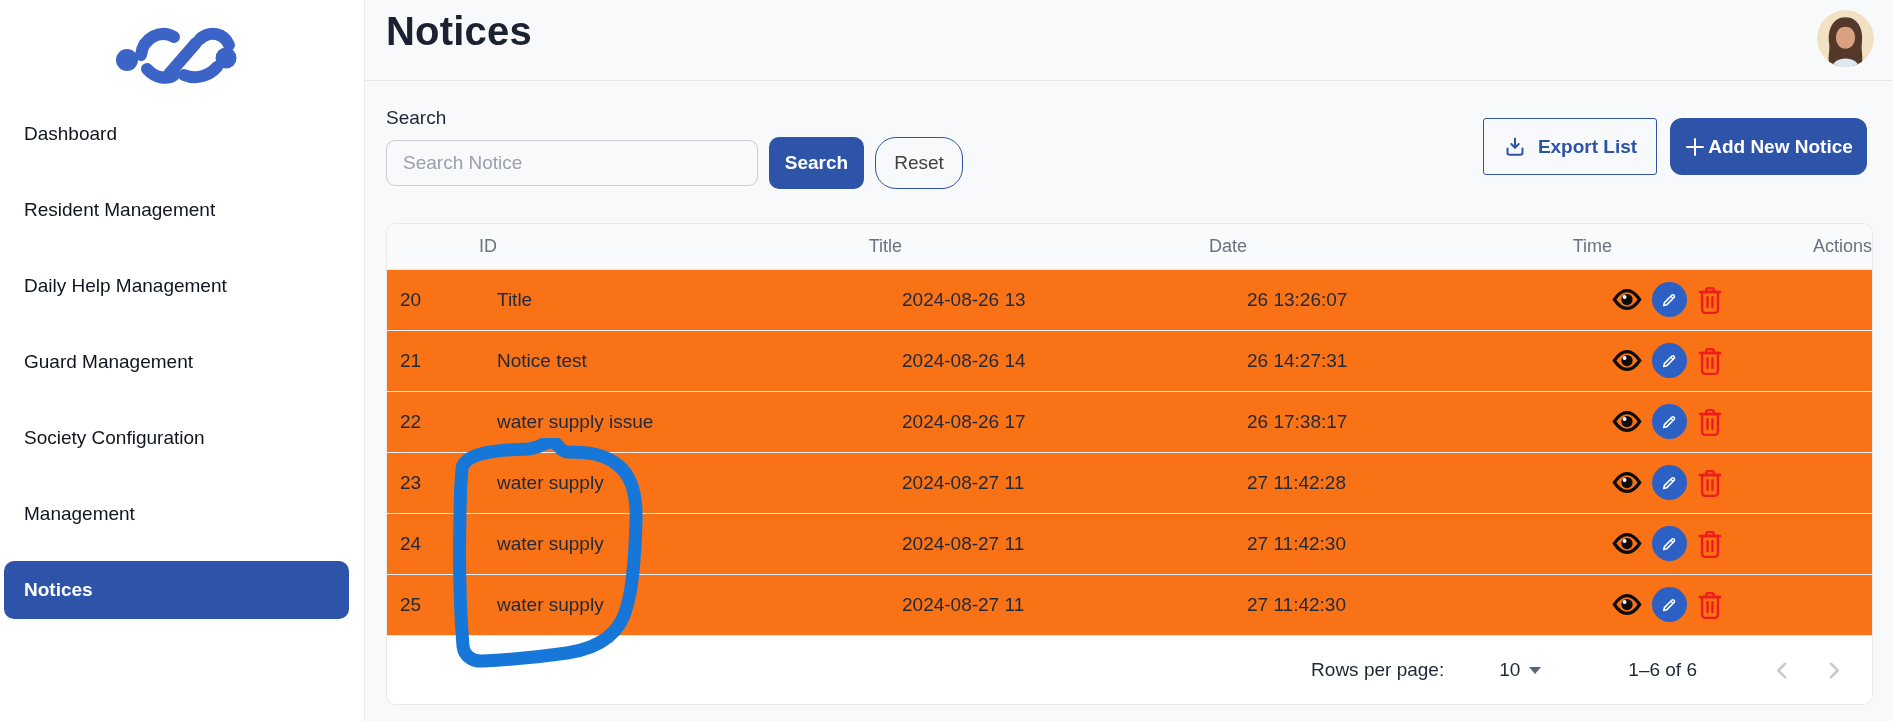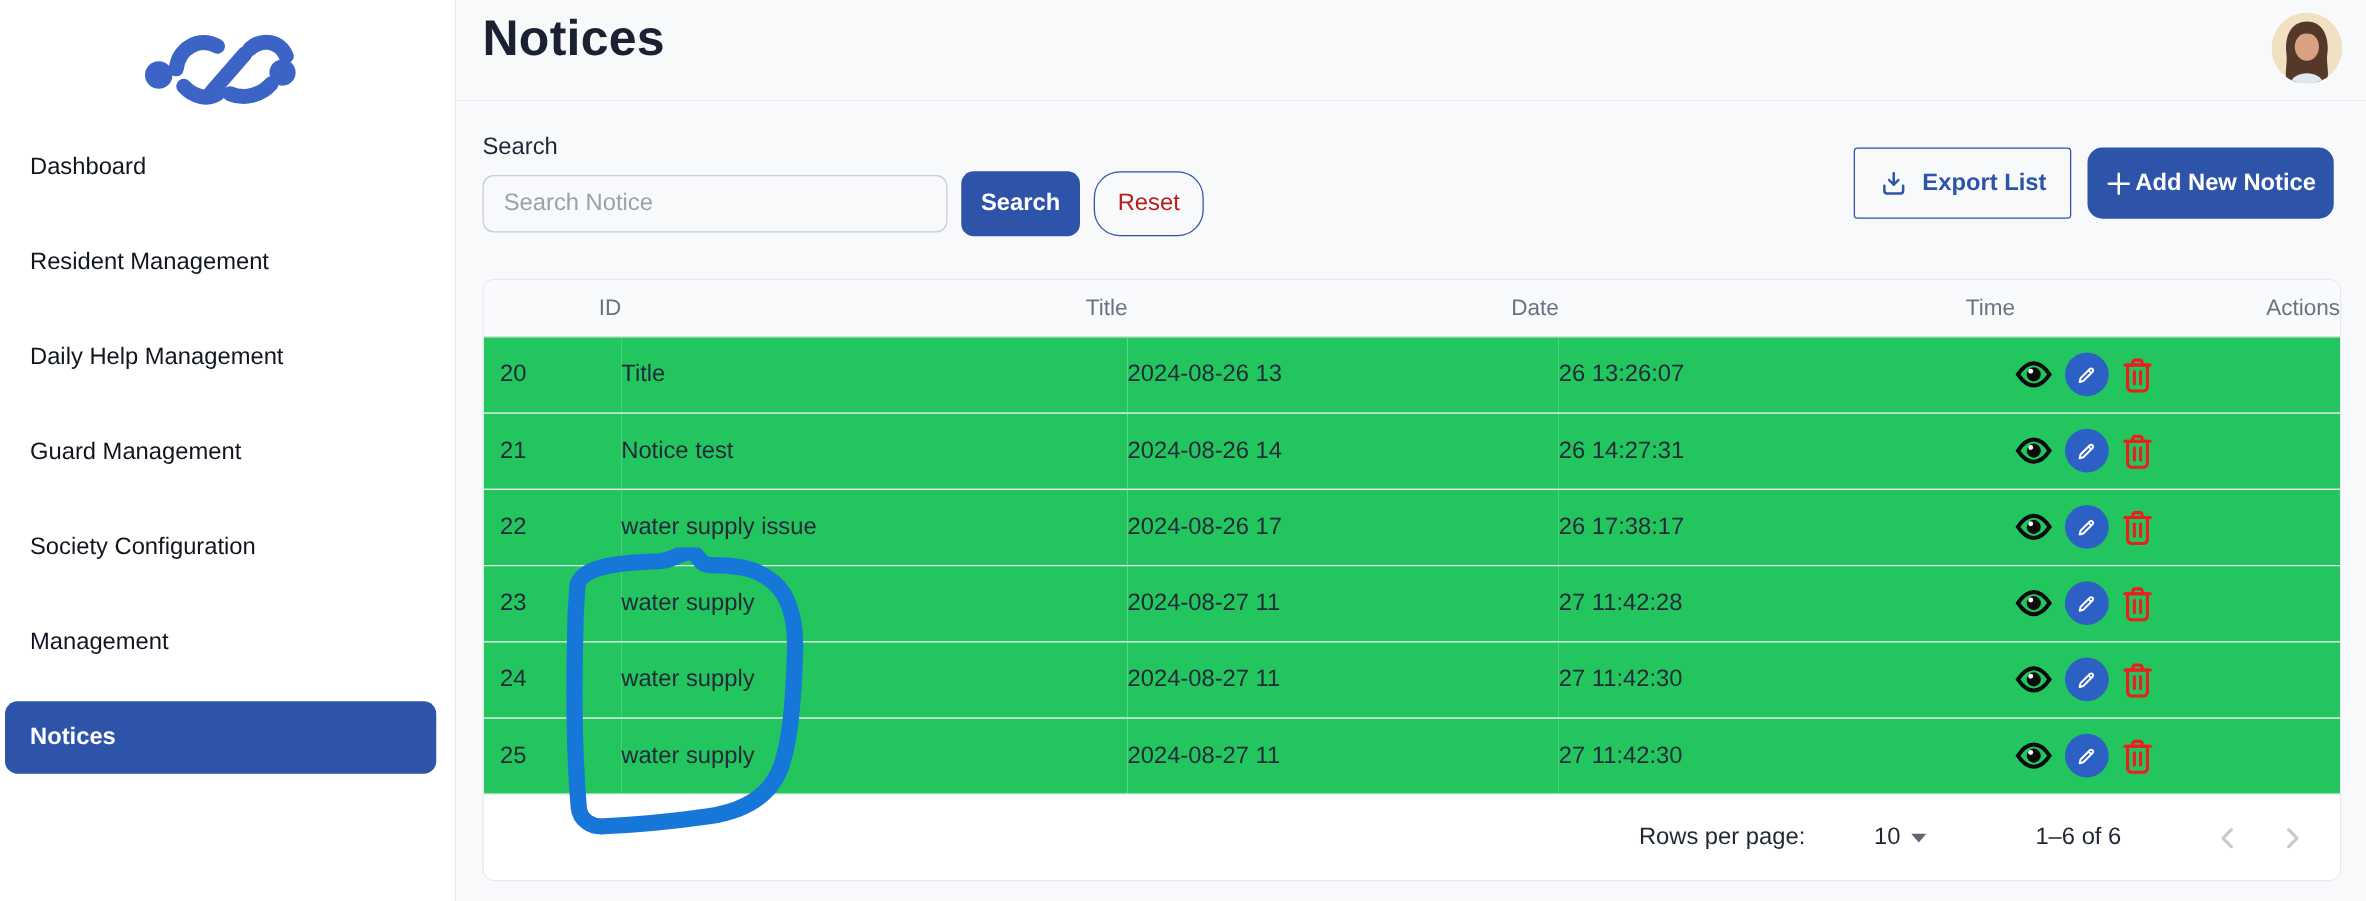--- a/index.html
+++ b/index.html
@@ -31,40 +31,40 @@
   .search-label { position:absolute; left:21px; top:26px; font-size:19px; color:#1e2636; }
   .search-input { position:absolute; left:21px; top:59px; width:372px; height:46px;
                   border:1px solid #c9cdd4; border-radius:9px; background:#f8f9fb;
                   padding:0 16px; font-size:19px; color:#14532d; outline:none; }
   .search-input::placeholder { color:#9aa1ac; }
   .btn { display:flex; align-items:center; justify-content:center; cursor:pointer;
          font-family:"Liberation Sans", sans-serif; font-size:19px; font-weight:700; }
   .btn-search { position:absolute; left:404px; top:56px; width:95px; height:52px;
                 background:#2d54a9; color:#fff; border:none; border-radius:10px; }
   .btn-reset { position:absolute; left:510px; top:56px; width:88px; height:52px;
-               background:transparent; color:#b91c1c; border:1.5px solid #2d54a9;
+               background:transparent; color:#404040; border:1.5px solid #2d54a9;
                border-radius:21px; font-weight:500; }
   .btn-export { position:absolute; left:1118px; top:37px; width:174px; height:57px;
                 background:transparent; color:#2d54a9; border:1.5px solid #2d54a9;
                 border-radius:3px; gap:11px; font-weight:600; }
   .btn-add { position:absolute; left:1305px; top:37px; width:197px; height:57px;
              background:#2d54a9; color:#fff; border:none; border-radius:12px;
              gap:2px; font-weight:600; }
 
   
   .table-card { position:absolute; left:21px; top:142px; width:1487px; height:482px;
                 background:#ffffff; border:1px solid #e7e9ee; border-radius:10px;
                 overflow:hidden; }
   table.notice-table { width:100%; border-collapse:collapse; table-layout:fixed; }
   .notice-table thead th { height:45px; background:#f9fafb; text-align:right;
                            font-size:18px; font-weight:400; color:#6a7381;
                            border-bottom:1px solid #e8eaee; }
   .notice-table th:first-child, .notice-table td:first-child { padding-left:13px; }
   .notice-table tbody td { height:61px; font-size:19px; color:#222a3a;
-                           border-top:1px solid #eceef2; background:#22c55e; }
+                           border-top:1px solid #eceef2; background:#f97316; }
   .notice-table tbody tr:first-child td { border-top:none; }
   .id-cell { font-weight:500; }
   .actions-cell .act-wrap { display:flex; align-items:center; gap:10px; }
   .icon-btn { border:none; background:transparent; padding:0; cursor:pointer;
               display:flex; align-items:center; justify-content:center; }
   .edit-btn { width:35px; height:35px; border-radius:50%; background:#2c60c5; }
 
   
   .table-footer { position:absolute; left:0; bottom:0; width:100%; height:69px;
                   border-top:1px solid #e8eaee; background:#fff;

